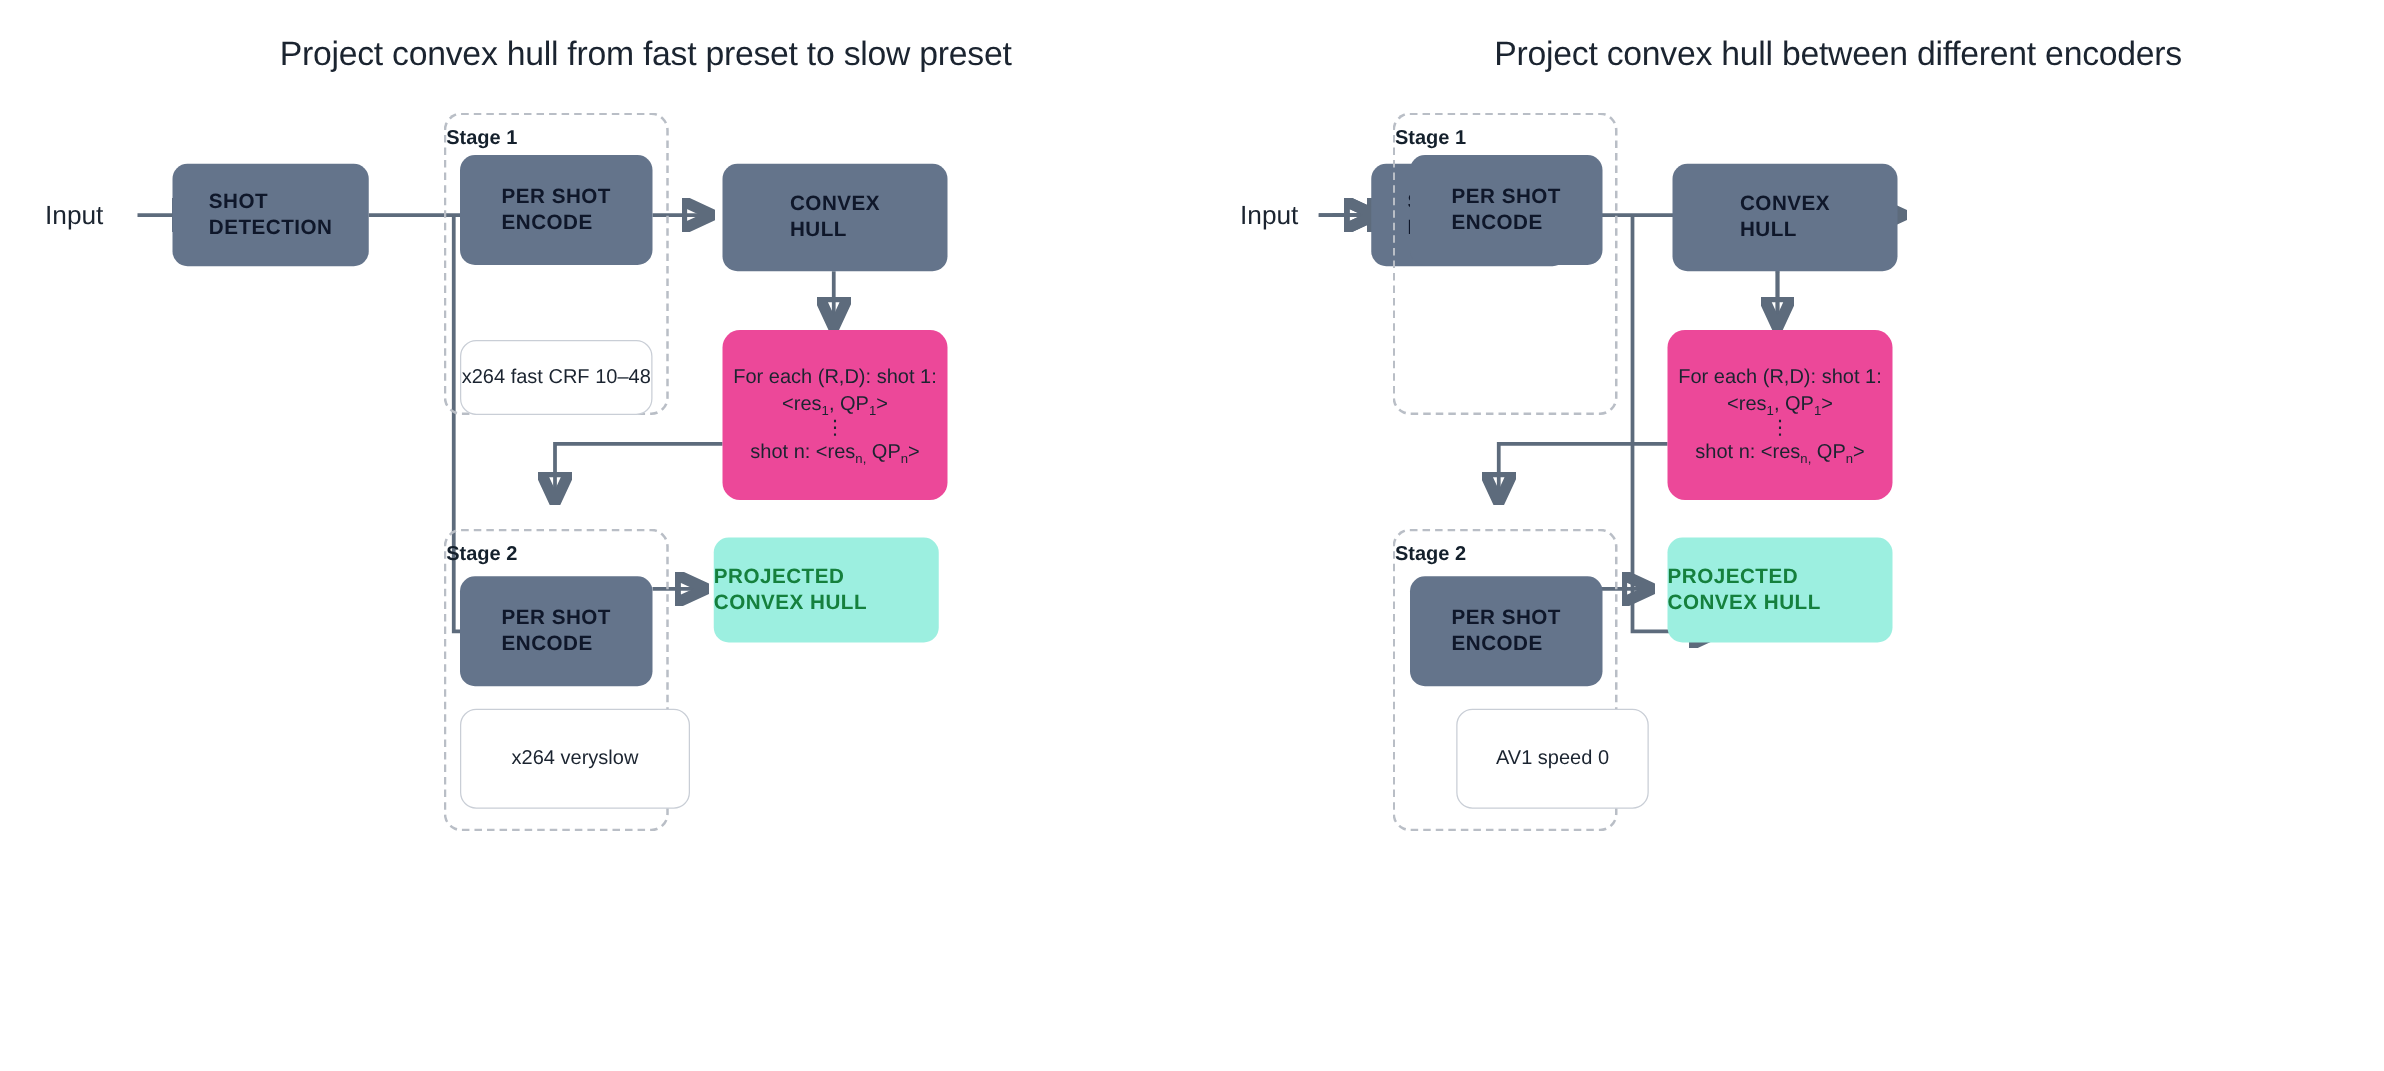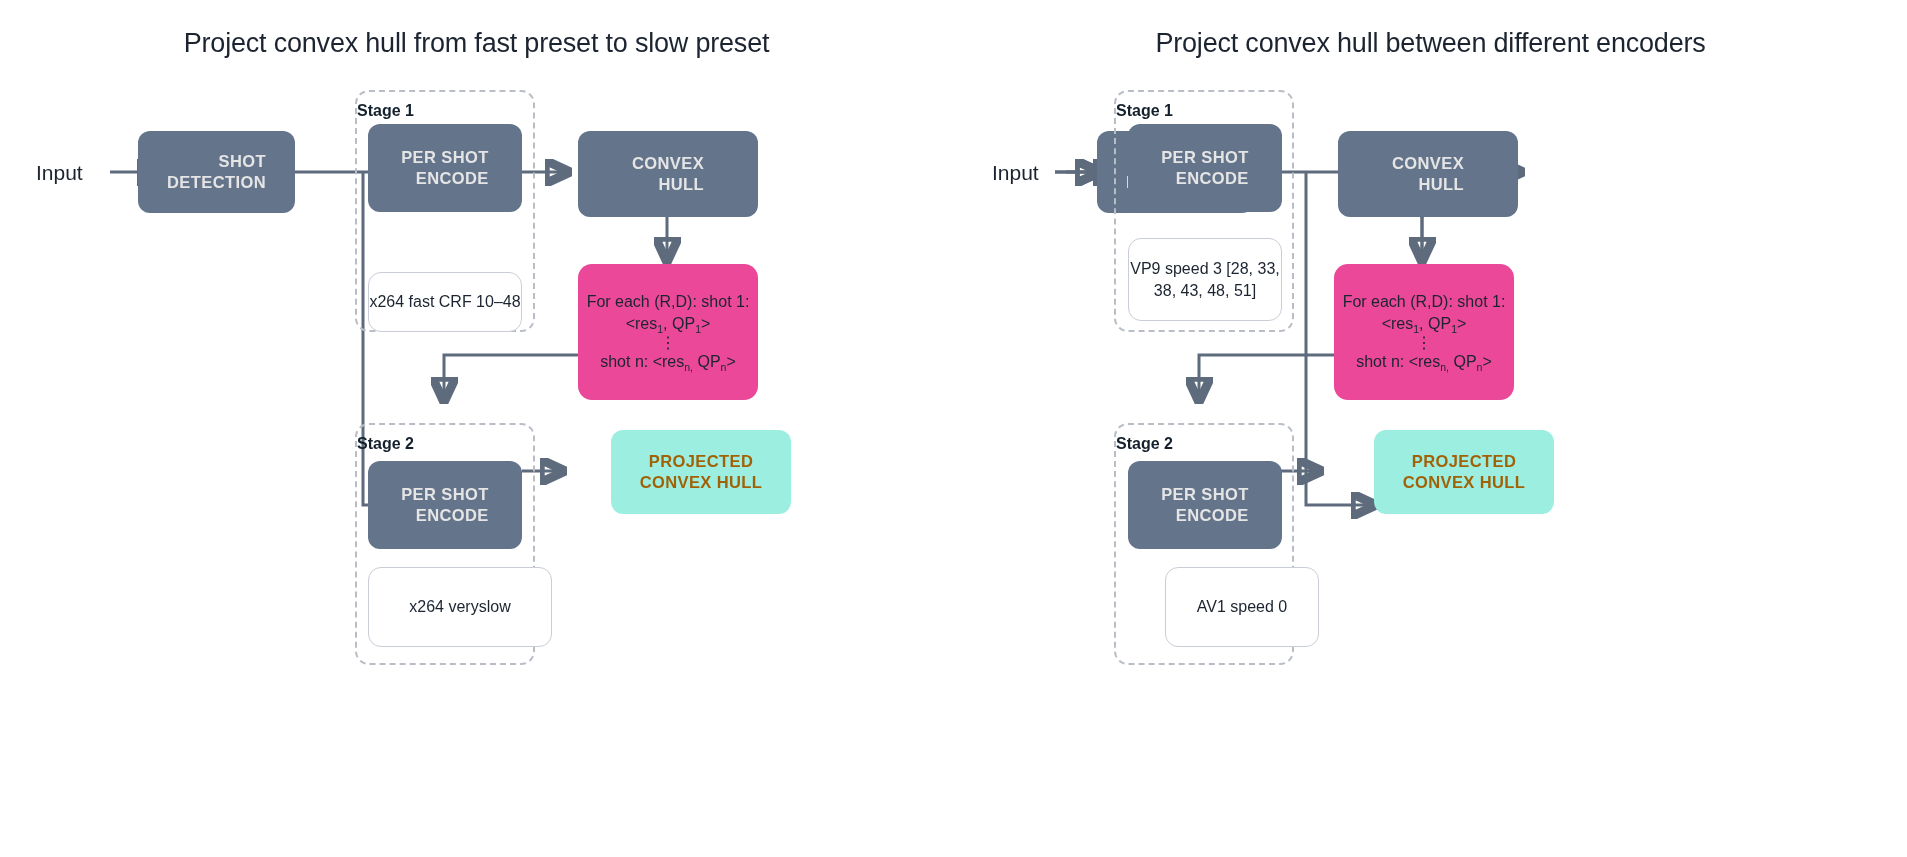--- a/index.html
+++ b/index.html
@@ -8,39 +8,39 @@
     font-family:"Liberation Sans", sans-serif;
     color:#1b2430;overflow:hidden;position:relative;
   }
   .panel{position:absolute;top:0;height:857px;width:953px;}
   #panel-left{left:0;}
   #panel-right{left:954px;}
 
   .panel-title{
     position:absolute;top:28px;left:0;width:100%;
     text-align:center;font-size:27px;font-weight:400;
-    color:#1b2430;letter-spacing:-0.2px;white-space:nowrap;
+    color:#1b2430;letter-spacing:-0.2px;white-space:nowrap;padding-left:40px;
   }
 
   
   .stage{
     position:absolute;border:2px dashed #b9bec6;border-radius:14px;
     background:transparent;box-sizing:border-box;
   }
   .stage-label{
     position:absolute;top:10px;left:0;width:100%;text-align:left;
     font-size:16px;font-weight:700;color:#14202c;
   }
 
   
   .proc{
     position:absolute;background:#64748b;border-radius:12px;
-    color:#e5e5e5;font-weight:700;font-size:16.5px;letter-spacing:.4px;
+    color:#0f172a;font-weight:700;font-size:16.5px;letter-spacing:.4px;
     display:flex;align-items:center;justify-content:center;
-    text-align:right;line-height:1.28;box-sizing:border-box;
+    text-align:left;line-height:1.28;box-sizing:border-box;
   }
   .proc span{display:block;}
 
   
   .note{
     position:absolute;background:#ffffff;border:1.6px solid #c9ced6;
     border-radius:13px;display:flex;align-items:center;justify-content:center;
     text-align:center;font-size:16px;line-height:1.32;color:#1b2430;
     box-sizing:border-box;
   }
@@ -51,23 +51,23 @@
     display:flex;align-items:center;justify-content:center;
     text-align:center;font-size:16px;line-height:1.42;color:#1b2430;
     box-sizing:border-box;
   }
   .lav .dots{display:block;line-height:.9;font-size:16px;}
   .lav sub{font-size:10.5px;vertical-align:baseline;position:relative;top:4px;}
 
   
   .teal{
     position:absolute;background:#9cefe0;border-radius:12px;
-    color:#a16207;font-weight:700;font-size:16.5px;letter-spacing:.4px;
+    color:#15803d;font-weight:700;font-size:16.5px;letter-spacing:.4px;
     display:flex;align-items:center;justify-content:center;
-    text-align:center;line-height:1.3;box-sizing:border-box;margin-left:40px;
+    text-align:left;line-height:1.3;box-sizing:border-box;
   }
 
   .io-label{
     position:absolute;font-size:21px;color:#1b2430;white-space:nowrap;
   }
 
   svg.wires{position:absolute;left:0;top:0;width:953px;height:857px;overflow:visible;pointer-events:none;}
   svg.wires path, svg.wires line{stroke:#5d6b7c;stroke-width:3;fill:none;}
 </style>
 </head>
@@ -245,27 +245,20 @@
 
   <div class="stage" style="left:160px;top:90px;width:180px;height:242px;">
     <div class="stage-label">Stage 1</div>
   </div>
   <div class="proc" style="left:174px;top:124px;width:154px;height:88px;">
     <div>
       <span>PER SHOT</span>
       <span>ENCODE</span>
     </div>
   </div>
-  <div class="note" style="left:174px;top:238px;width:154px;height:83px;">
-    <div>
-      <span>VP9 speed 3</span>
-      <span>[28, 33, 38,</span>
-      <span>43, 48, 51]</span>
-    </div>
-  </div>
 
   <div class="proc" style="left:384px;top:131px;width:180px;height:86px;">
     <div>
       <span>CONVEX</span>
       <span>HULL</span>
     </div>
   </div>
 
   <div class="lav" style="left:380px;top:264px;width:180px;height:136px;">
     <div>

